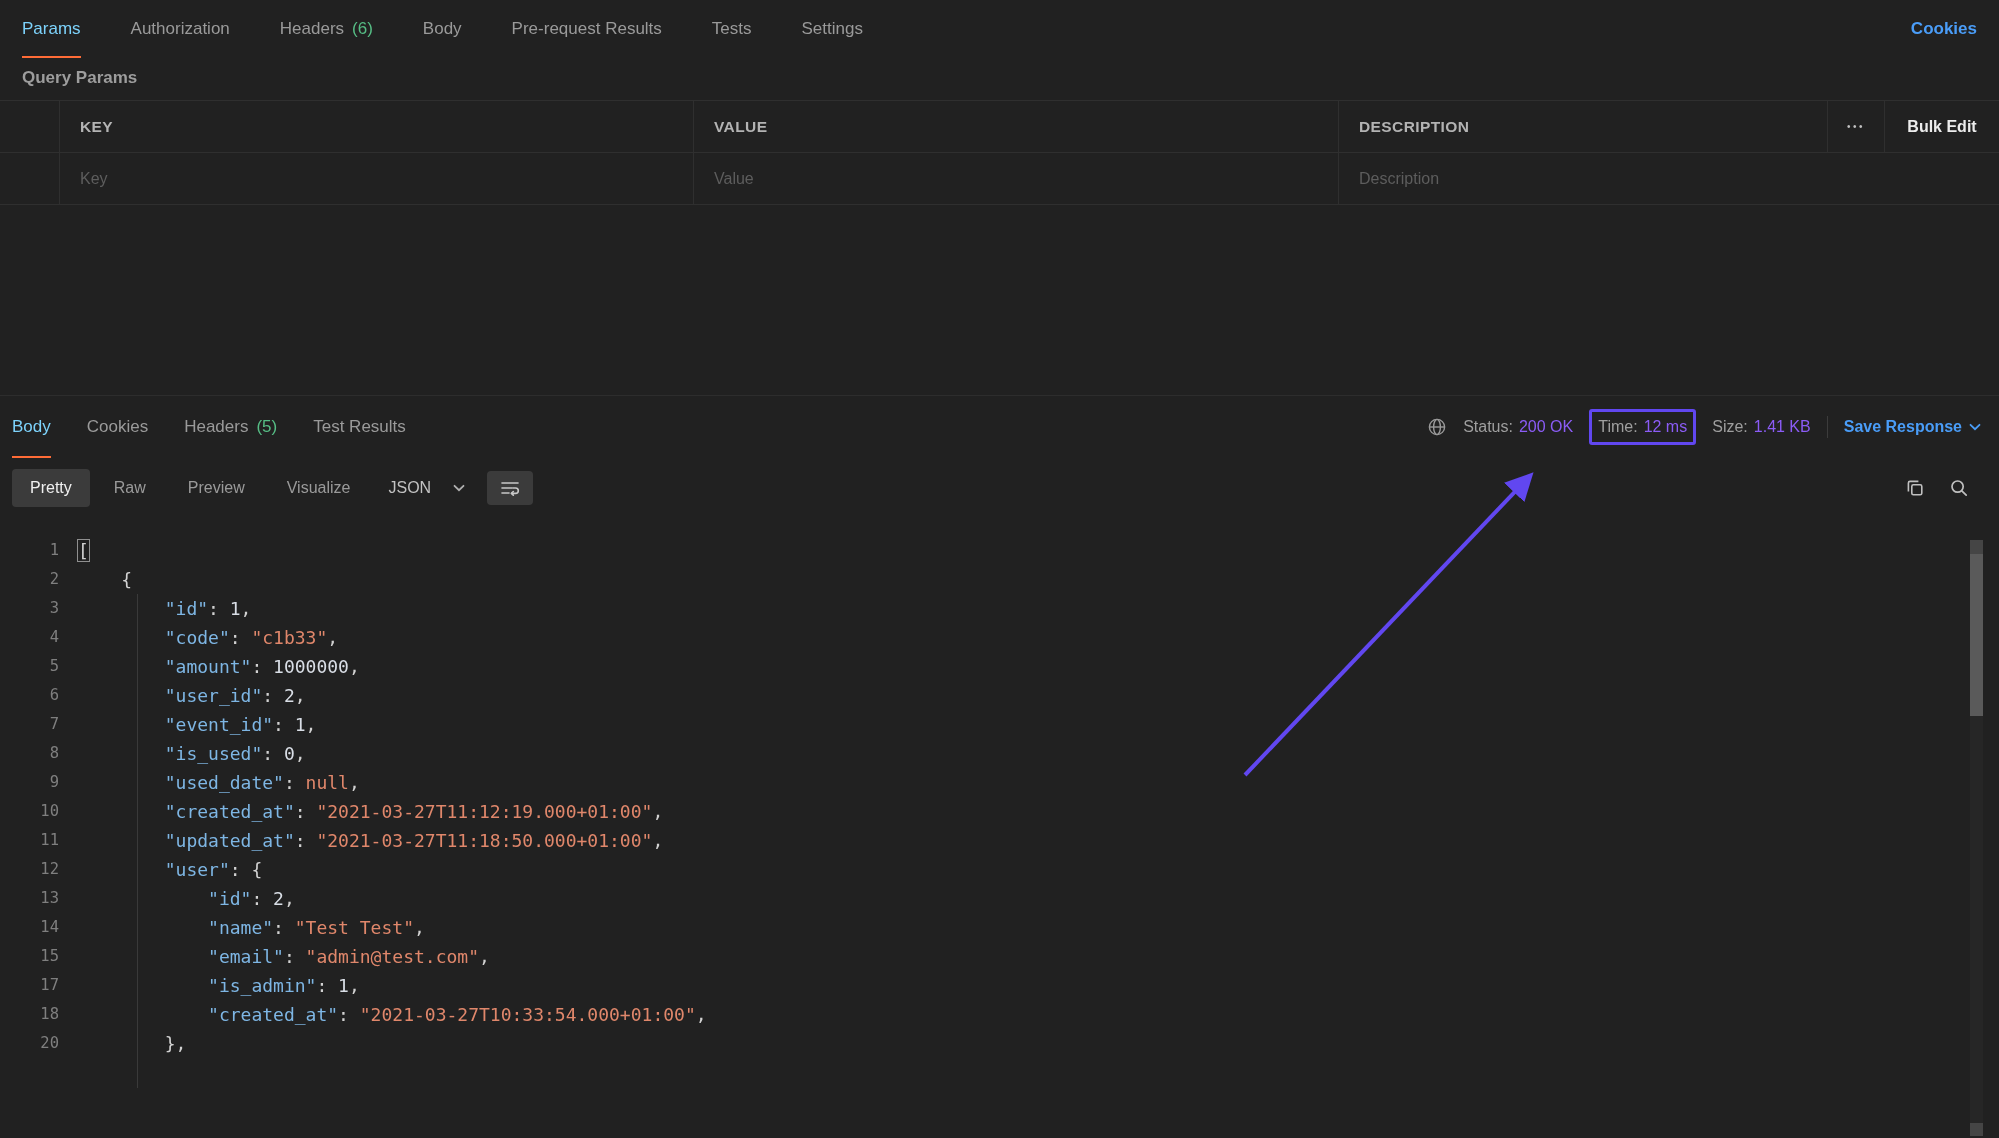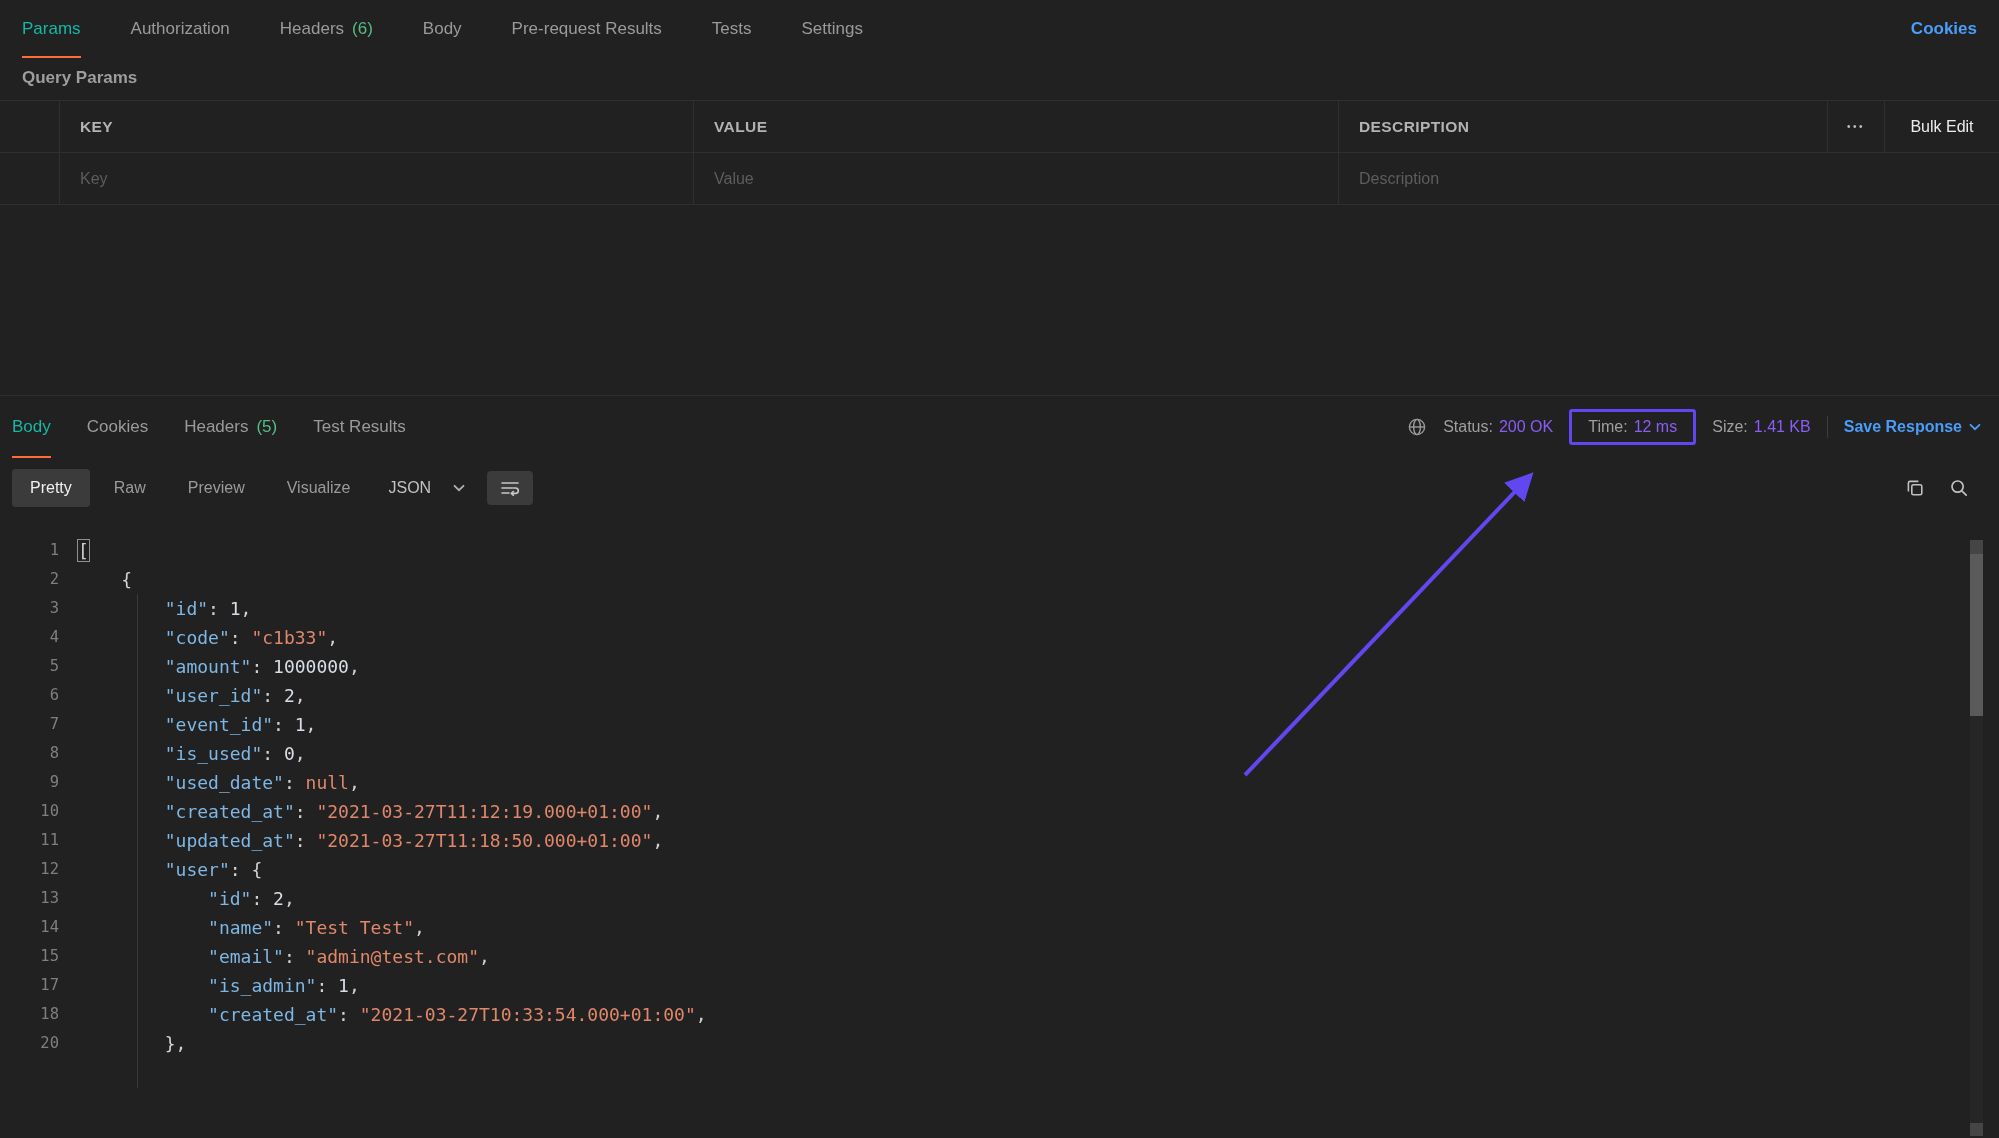--- a/index.html
+++ b/index.html
@@ -15,57 +15,57 @@
   
   .request-panel { height:395px; position:relative; }
 
   .req-tabbar { display:flex; align-items:stretch; height:58px; padding:0 22px; }
   .tabs-group { display:flex; gap:50px; height:100%; align-items:stretch; }
   .tab {
     display:flex; align-items:center; gap:8px;
     font-size:17px; color:#9a9a9a; cursor:pointer;
     border-bottom:2px solid transparent; padding-top:2px; white-space:nowrap;
   }
-  .tab.active { color:#14b8a6; border-bottom-color:#FF6C37; }
+  .tab.active { color:#7dd3fc; border-bottom-color:#FF6C37; }
   .tab-count { color:#56BD85; }
   .cookies-link { margin-left:auto; align-self:center; color:#4A9DF8; font-weight:700; font-size:17px; cursor:pointer; }
 
   .section-label { margin:10px 0 12px 22px; color:#9d9d9d; font-size:17px; font-weight:600; }
 
   .params-table { border-top:1px solid #2f2f2f; font-size:16px; }
   .t-row { display:grid; grid-template-columns:60px 634px 645px 1fr; height:52px; border-bottom:1px solid #2f2f2f; }
   .t-row.t-head { grid-template-columns:60px 634px 645px 489px 171px; }
   .t-cell { display:flex; align-items:center; padding-left:20px; border-right:1px solid #2f2f2f; min-width:0; }
   .t-cell.no-right { border-right:none; }
   .th { color:#b3b3b3; font-size:15.5px; font-weight:600; letter-spacing:.4px; }
   .controls-cell { display:flex; align-items:stretch; padding:0; border-right:none; }
   .more-btn { width:56px; display:flex; align-items:center; justify-content:center; color:#c0c0c0; font-size:10px; letter-spacing:2.5px; cursor:pointer; }
   .cell-vdiv { width:1px; background:#2f2f2f; }
-  .bulk-btn { flex:1; display:flex; align-items:center; justify-content:center; color:#ececec; font-weight:400; font-size:16px; cursor:pointer; }
+  .bulk-btn { flex:1; display:flex; align-items:center; justify-content:center; color:#ececec; font-weight:700; font-size:16px; cursor:pointer; }
   .param-input {
     width:100%; height:100%; background:transparent; border:none; outline:none;
     color:#d6d6d6; font-size:16px; font-family:"Liberation Sans", sans-serif;
   }
   .param-input::placeholder { color:#5d5d5d; }
 
   
   .response-panel {
     position:absolute; top:395px; left:0; right:0; bottom:0;
     border-top:1px solid #2d2d2d;
     display:flex; flex-direction:column;
   }
   .resp-header { display:flex; align-items:center; height:62px; padding:0 12px; flex:none; }
   .resp-header .tabs-group { gap:36px; }
 
   .resp-meta { margin-left:auto; display:flex; align-items:center; gap:16px; font-size:16px; white-space:nowrap; padding-right:6px; }
   .meta-item { display:flex; align-items:center; gap:6px; cursor:pointer; }
   .meta-label { color:#9f9f9f; }
   .meta-value { color:#8b5cf6; }
   .globe-wrap { display:flex; align-items:center; cursor:pointer; }
-  .time-chip { display:flex; align-items:center; gap:6px; border:3px solid #6147F0; border-radius:3px; padding:6px 16px; cursor:pointer; }
+  .time-chip { display:flex; align-items:center; gap:6px; border:3px solid #6147F0; border-radius:3px; padding:6px 6px; cursor:pointer; }
   .meta-vdiv { width:1px; height:22px; background:#3c3c3c; }
   .save-response { color:#4A9DF8; font-weight:700; display:flex; align-items:center; gap:7px; cursor:pointer; }
 
   .resp-toolbar { display:flex; align-items:center; height:60px; padding:0 12px; flex:none;justify-content:space-between; }
   .views-group { display:flex; align-items:center; gap:6px; }
   .view-tab { padding:10px 18px; border-radius:4px; color:#9a9a9a; font-size:16px; cursor:pointer; }
   .view-tab.active { background:#3b3b3b; color:#f0f0f0; }
   .json-select { display:flex; align-items:center; gap:22px; color:#c2c2c2; font-size:16px; margin-left:20px; cursor:pointer; }
   .json-chevron { color:#b0b0b0; display:flex; }
   .wrap-btn { background:#3b3b3b; border-radius:4px; padding:9px 13px; margin-left:22px; display:flex; align-items:center; cursor:pointer; }

